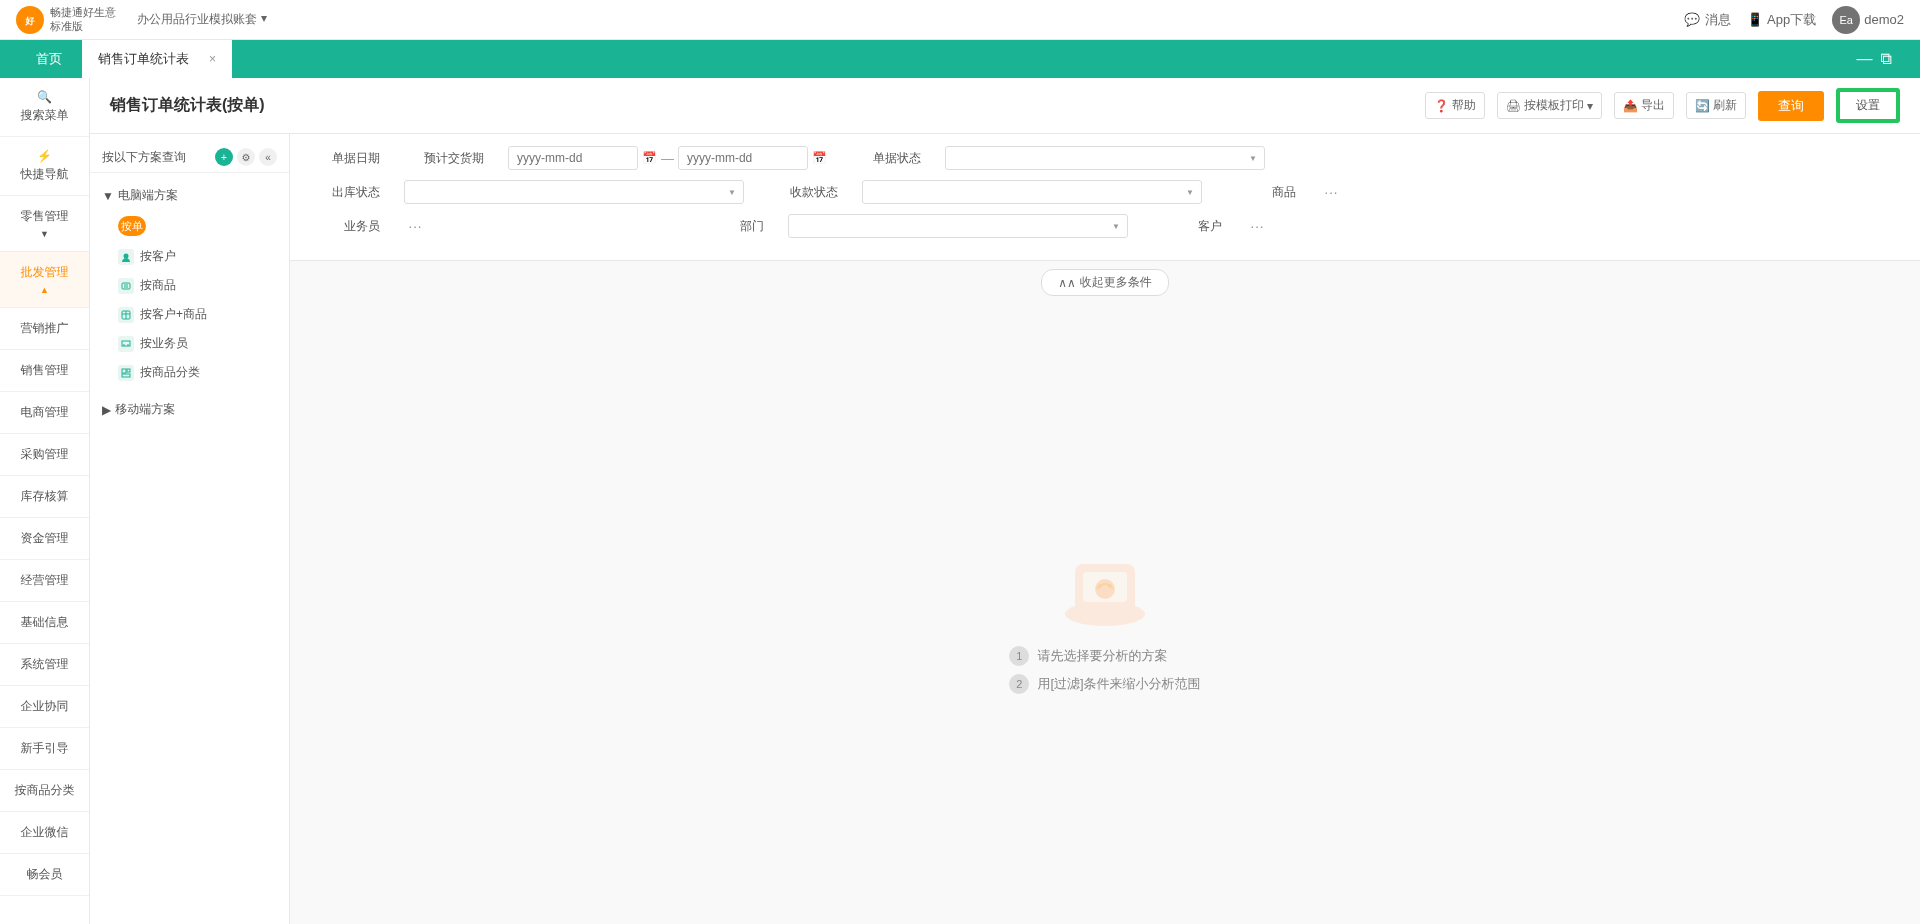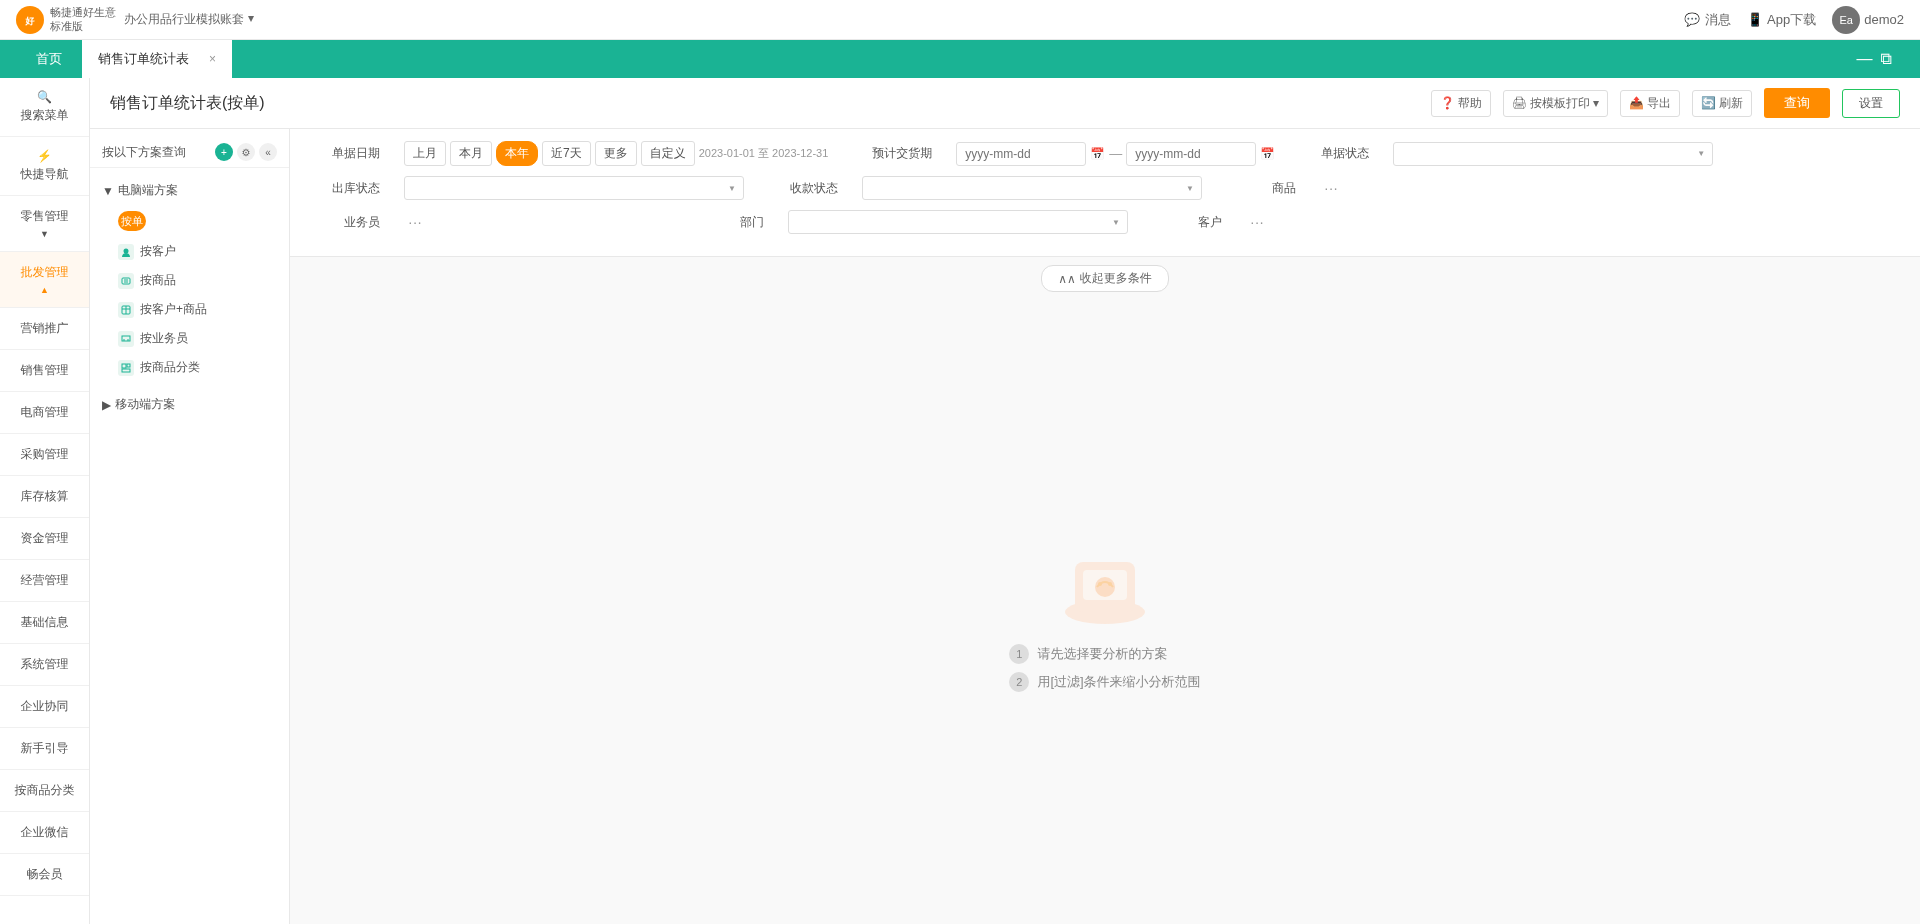--- a/index.html
+++ b/index.html
@@ -4,21 +4,21 @@
   <style>
     * { margin: 0; padding: 0; box-sizing: border-box; }
     body { font-family: 'Microsoft YaHei', Arial, sans-serif; font-size: 13px; background: #f5f5f5; color: #333; width: 1920px; height: 924px; overflow: hidden; display: flex; flex-direction: column; }
 
     
     .top-bar { background: #fff; height: 40px; display: flex; align-items: center; padding: 0 16px; border-bottom: 1px solid #e8e8e8; justify-content: space-between; flex-shrink: 0; }
     .top-bar-left { display: flex; align-items: center; gap: 8px; }
     .logo-area { display: flex; align-items: center; gap: 6px; }
     .logo-icon { width: 28px; height: 28px; background: #ff8c00; border-radius: 50%; display: flex; align-items: center; justify-content: center; color: white; font-size: 10px; font-weight: bold; }
     .logo-text { font-size: 11px; color: #666; line-height: 1.2; }
-    .breadcrumb-area { display: flex; align-items: flex-start; gap: 4px; color: #666; font-size: 12px; }
+    .breadcrumb-area { display: flex; align-items: flex-start; gap: 4px; color: #666; font-size: 12px; margin-left: 13px; }
     .top-bar-right { display: flex; align-items: center; gap: 16px; color: #666; font-size: 13px; }
     .top-bar-right-item { display: flex; align-items: center; gap: 4px; cursor: pointer; }
     .avatar { width: 28px; height: 28px; border-radius: 50%; background: #737373; display: flex; align-items: center; justify-content: center; color: white; font-size: 11px; }
 
     
     .tab-bar { background: #1ab394; height: 38px; display: flex; align-items: center; padding: 0 16px; flex-shrink: 0; }
     .tab-home { padding: 0 20px; color: white; font-size: 13px; cursor: pointer; height: 100%; display: flex; align-items: center; }
     .tab-item { background: white; color: #333; padding: 0 16px; font-size: 13px; cursor: pointer; height: 100%; display: flex; align-items: center; gap: 20px; border-radius: 0; }
     .tab-close { color: #999; font-size: 12px; cursor: pointer; }
     .tab-bar-actions { margin-left: auto; display: flex; align-items: center; gap: 8px; padding-right: 12px; }
@@ -45,21 +45,21 @@
     .panel-header-icon.add { background: #1ab394; color: white; }
     .panel-section { padding: 4px 0; }
     .panel-section-header { display: flex; align-items: center; padding: 6px 12px; cursor: pointer; font-size: 12px; color: #555; gap: 4px; }
     .scheme-item { padding: 6px 12px 6px 28px; font-size: 12px; color: #555; cursor: pointer; display: flex; align-items: center; gap: 6px; }
     .scheme-item.active { color: #ff8c00; }
     .scheme-icon { width: 16px; height: 16px; background: #e8f5f0; border-radius: 3px; display: flex; align-items: center; justify-content: center; font-size: 9px; color: #1ab394; }
     .active-badge { width: 28px; height: 20px; background: #ff8c00; border-radius: 10px; display: flex; align-items: center; justify-content: center; color: white; font-size: 11px; }
 
     
     .right-content { flex: 1; display: flex; flex-direction: column; overflow: hidden; }
-    .page-title { font-size: 16px; font-weight: normal; color: #333; }
+    .page-title { font-size: 16px; font-weight: bold; color: #333; }
     .page-actions { display: flex; align-items: center; gap: 12px; font-size: 12px; color: #666; }
     .page-action { display: flex; align-items: center; gap: 3px; cursor: pointer; padding: 4px 8px; border: 1px solid #ddd; border-radius: 3px; background: white; }
 
     
     .filter-area { background: #fff; padding: 12px 20px; flex-shrink: 0; }
     .filter-row { display: flex; align-items: center; gap: 24px; margin-bottom: 10px; flex-wrap: wrap; }
     .filter-label { font-size: 12px; color: #555; white-space: nowrap; width: 70px; text-align: right; }
     .filter-label-wide { font-size: 12px; color: #555; white-space: nowrap; width: 80px; text-align: right; }
     .date-group { display: flex; align-items: center; gap: 4px; }
     .date-btn { padding: 3px 8px; font-size: 12px; border: 1px solid #ddd; border-radius: 3px; cursor: pointer; background: white; color: #555; }
@@ -67,21 +67,21 @@
     .date-range-text { font-size: 11px; color: #999; }
     .date-input-group { display: flex; align-items: center; gap: 4px; }
     .date-input { padding: 4px 8px; border: 1px solid #ddd; border-radius: 3px; font-size: 12px; color: #ccc; width: 130px; }
     .date-icon { color: #999; font-size: 12px; }
     .filter-select { padding: 4px 28px 4px 8px; border: 1px solid #ddd; border-radius: 3px; font-size: 12px; color: #555; background: white; appearance: none; cursor: pointer; position: relative; min-width: 220px; }
     .select-wrapper { position: relative; display: inline-flex; align-items: center; }
     .select-wrapper::after { content: '▼'; position: absolute; right: 8px; font-size: 8px; color: #999; pointer-events: none; }
     .dots-btn { color: #999; font-size: 14px; cursor: pointer; padding: 4px; }
     .filter-status-select { min-width: 320px; }
     .query-btn { background: #ff8c00; color: white; border: none; padding: 6px 20px; border-radius: 3px; font-size: 13px; cursor: pointer; }
-    .settings-btn { background: white; color: #555; border: 1px solid #22c55e; padding: 5px 16px; border-radius: 3px; font-size: 12px; cursor: pointer; }
+    .settings-btn { background: white; color: #555; border: 4px solid #22c55e; padding: 5px 16px; border-radius: 3px; font-size: 12px; cursor: pointer; }
 
     
     .collapse-area { display: flex; justify-content: center; padding: 8px; background: #f9f9f9; border-top: 1px solid #e8e8e8; }
     .collapse-btn { display: flex; align-items: center; gap: 4px; font-size: 12px; color: #666; cursor: pointer; padding: 4px 16px; border: 1px solid #ddd; border-radius: 12px; background: white; }
 
     
     .empty-state { flex: 1; display: flex; flex-direction: column; align-items: center; justify-content: center; gap: 12px; background: #f9f9f9; }
     .empty-hints { display: flex; flex-direction: column; gap: 8px; }
     .empty-hint { display: flex; align-items: center; gap: 8px; font-size: 13px; color: #888; }
     .hint-num { width: 20px; height: 20px; border-radius: 50%; background: #ddd; display: flex; align-items: center; justify-content: center; font-size: 11px; color: #888; flex-shrink: 0; }
@@ -312,29 +312,20 @@
           </div>
         </div>
       </div>
 
       <div class="right-content">
 
         <div class="filter-area">
 
           <div class="filter-row">
             <span class="filter-label">单据日期</span>
-            <div class="date-group">
-              <button class="date-btn">上月</button>
-              <button class="date-btn">本月</button>
-              <button class="date-btn active">本年</button>
-              <button class="date-btn">近7天</button>
-              <button class="date-btn">更多</button>
-              <button class="date-btn">自定义</button>
-              <span class="date-range-text">2023-01-01 至 2023-12-31</span>
-            </div>
             <span class="filter-label-wide">预计交货期</span>
             <div class="date-input-group">
               <input class="date-input" type="text" placeholder="yyyy-mm-dd" style="">
               <span class="date-icon">📅</span>
               <span class="filter-separator">—</span>
               <input class="date-input" type="text" placeholder="yyyy-mm-dd" style="">
               <span class="date-icon">📅</span>
             </div>
             <span class="filter-label">单据状态</span>
             <div class="select-wrapper" style="min-width:280px;">

